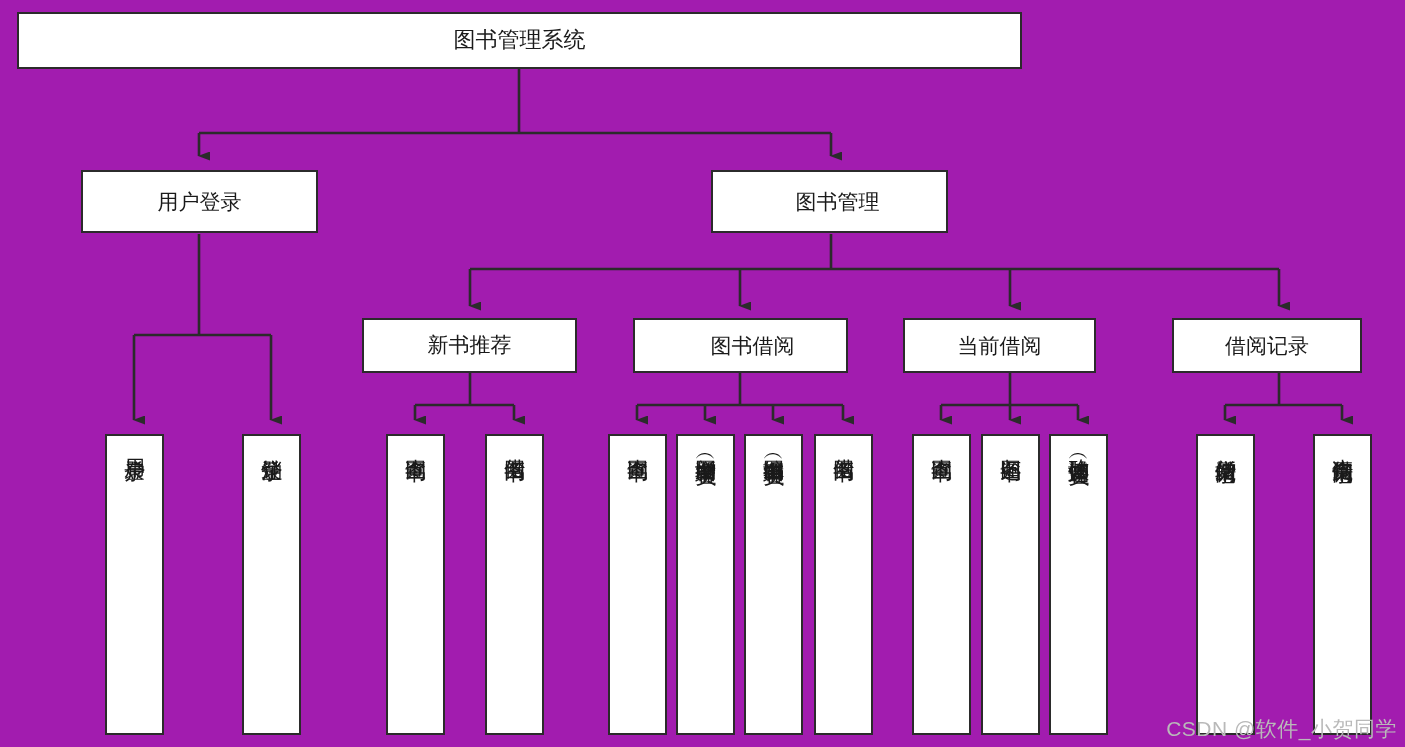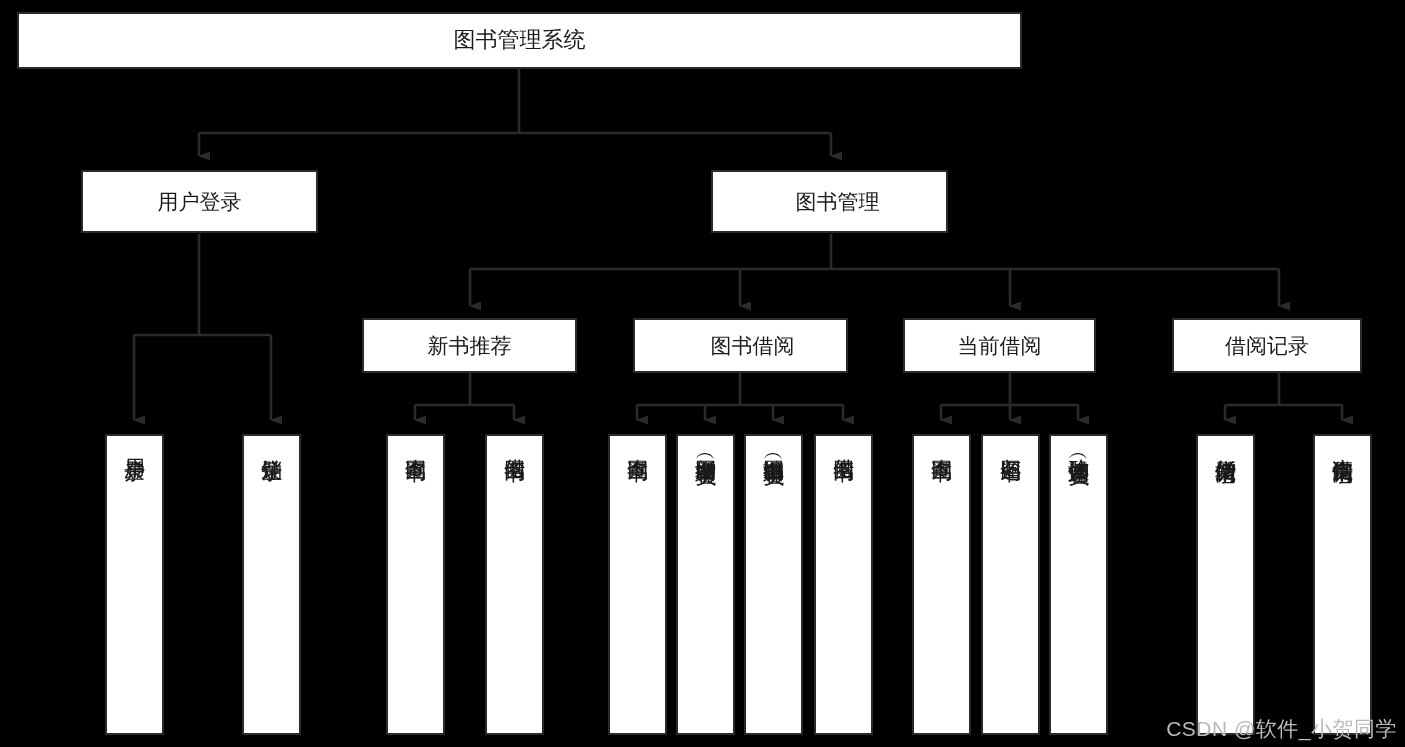--- a/index.html
+++ b/index.html
@@ -8,21 +8,21 @@
     padding: 0;
     background: #ffffff;
   }
   body {
     font-family: "Liberation Sans", "DejaVu Sans", sans-serif;
   }
   #canvas {
     position: relative;
     width: 1405px;
     height: 747px;
-    background: #000000;
+    background: #a21caf;
     overflow: hidden;
   }
   svg#edges {
     position: absolute;
     left: 0;
     top: 0;
     width: 1405px;
     height: 747px;
     pointer-events: none;
   }
@@ -131,21 +131,21 @@
     <span class="label-h">图书管理系统</span>
   </div>
 
   <div class="node level2" style="left:81px; top:170px; width:237px; height:63px;">
     <span class="label-h">用户登录</span>
   </div>
   <div class="node level2" style="left:711px; top:170px; width:237px; height:63px;padding-left:16px;">
     <span class="label-h">图书管理</span>
   </div>
 
-  <div class="node level2" style="left:362px; top:318px; width:215px; height:55px;">
+  <div class="node level2" style="left:362px; top:318px; width:215px; height:55px;font-family:Liberation Serif, serif;">
     <span class="label-h">新书推荐</span>
   </div>
   <div class="node level2" style="left:633px; top:318px; width:215px; height:55px;padding-left:24px;">
     <span class="label-h">图书借阅</span>
   </div>
   <div class="node level2" style="left:903px; top:318px; width:193px; height:55px;">
     <span class="label-h">当前借阅</span>
   </div>
   <div class="node level2" style="left:1172px; top:318px; width:190px; height:55px;">
     <span class="label-h">借阅记录</span>

